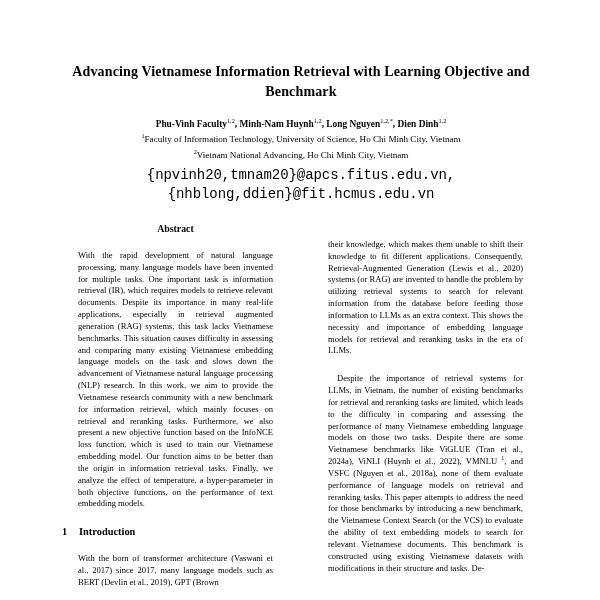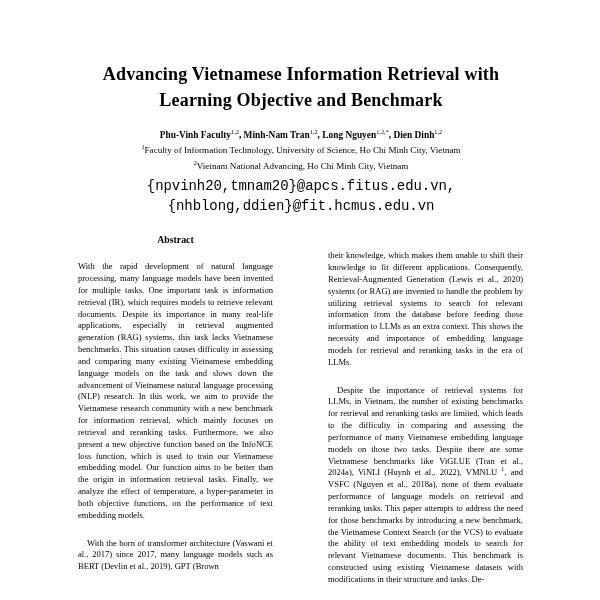--- a/index.html
+++ b/index.html
@@ -25,21 +25,21 @@
   }
   .content {
     position: absolute;
     left: 62px;
     top: 62px;
     width: 478px;
   }
 
   
   .title {
-    font-size: 18px;
+    font-size: 14px;
     font-weight: bold;
     text-align: center;
     line-height: 1.42;
     letter-spacing: 0.01em;
     margin: 0 0 0 0;
     padding: 0 6px;
   }
 
   
   .authors {
@@ -123,38 +123,41 @@
 </style>
 </head>
 <body>
 
 <div class="page">
   <div class="content">
 
     <h1 class="title">Advancing Vietnamese Information Retrieval with Learning Objective and Benchmark</h1>
 
     <div class="authors">
-      <span><span>Phu-Vinh Faculty</span><sup>1,2</sup></span><span>, </span><span><span>Minh-Nam Tran</span><sup>1,2</sup></span><span>, </span><span><span>Long Nguyen</span><sup>1,2,*</sup></span><span>, </span><span><span>Dien Dinh</span><sup>1,2</sup></span>
+      <span><span>Phu-Vinh Faculty</span><sup>1,2</sup></span><span>, </span><span><span>Minh-Nam Huynh</span><sup>1,2</sup></span><span>, </span><span><span>Long Nguyen</span><sup>1,2,*</sup></span><span>, </span><span><span>Dien Dinh</span><sup>1,2</sup></span>
     </div>
 
     <div class="affil">
       <sup>1</sup><span>Faculty of Information Technology, University of Science, Ho Chi Minh City, Vietnam</span>
     </div>
     <div class="affil">
       <sup>2</sup><span>Vietnam National Advancing, Ho Chi Minh City, Vietnam</span>
     </div>
 
     <div class="emails">{npvinh20,tmnam20}@apcs.fitus.edu.vn, {nhblong,ddien}@fit.hcmus.edu.vn</div>
 
     <div class="columns">
 
       <div class="col">
         <div class="sec-head-center">Abstract</div>
         <p class="para">With the rapid development of natural language processing, many language models have been invented for multiple tasks. One important task is information retrieval (IR), which requires models to retrieve relevant documents. Despite its importance in many real-life applications, especially in retrieval augmented generation (RAG) systems, this task lacks Vietnamese benchmarks. This situation causes difficulty in assessing and comparing many existing Vietnamese embedding language models on the task and slows down the advancement of Vietnamese natural language processing (NLP) research. In this work, we aim to provide the Vietnamese research community with a new benchmark for information retrieval, which mainly focuses on retrieval and reranking tasks. Furthermore, we also present a new objective function based on the InfoNCE loss function, which is used to train our Vietnamese embedding model. Our function aims to be better than the origin in information retrieval tasks. Finally, we analyze the effect of temperature, a hyper-parameter in both objective functions, on the performance of text embedding models.</p>
 
+        <div class="sec-head">
+          <span class="num">1</span><span>Introduction</span>
+        </div>
         <p class="para">With the born of transformer architecture (Vaswani et al., 2017) since 2017, many language models such as BERT (Devlin et al., 2019), GPT (Brown</p>
       </div>
 
       <div class="col">
         <p class="para">their knowledge, which makes them unable to shift their knowledge to fit different applications. Consequently, Retrieval-Augmented Generation (Lewis et al., 2020) systems (or RAG) are invented to handle the problem by utilizing retrieval systems to search for relevant information from the database before feeding those information to LLMs as an extra context. This shows the necessity and importance of embedding language models for retrieval and reranking tasks in the era of LLMs.</p>
         <p class="para"><span>Despite the importance of retrieval systems for LLMs, in Vietnam, the number of existing benchmarks for retrieval and reranking tasks are limited, which leads to the difficulty in comparing and assessing the performance of many Vietnamese embedding language models on those two tasks. Despite there are some Vietnamese benchmarks like ViGLUE (Tran et al., 2024a), ViNLI (Huynh et al., 2022), VMNLU </span><sup>1</sup><span>, and VSFC (Nguyen et al., 2018a), none of them evaluate performance of language models on retrieval and reranking tasks. This paper attempts to address the need for those benchmarks by introducing a new benchmark, the Vietnamese Context Search (or the VCS) to evaluate the ability of text embedding models to search for relevant Vietnamese documents. This benchmark is constructed using existing Vietnamese datasets with modifications in their structure and tasks. De-</span></p>
       </div>
 
     </div>
   </div>

